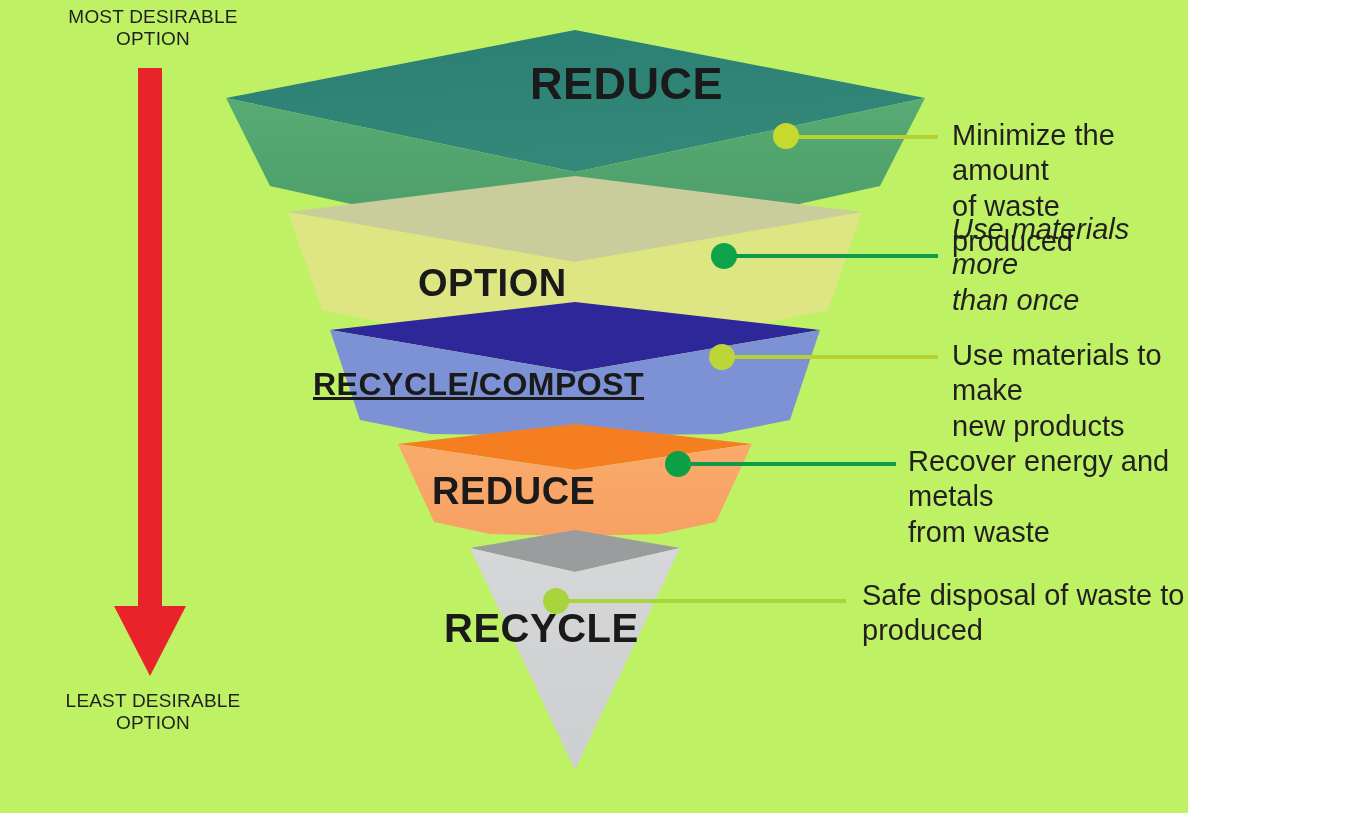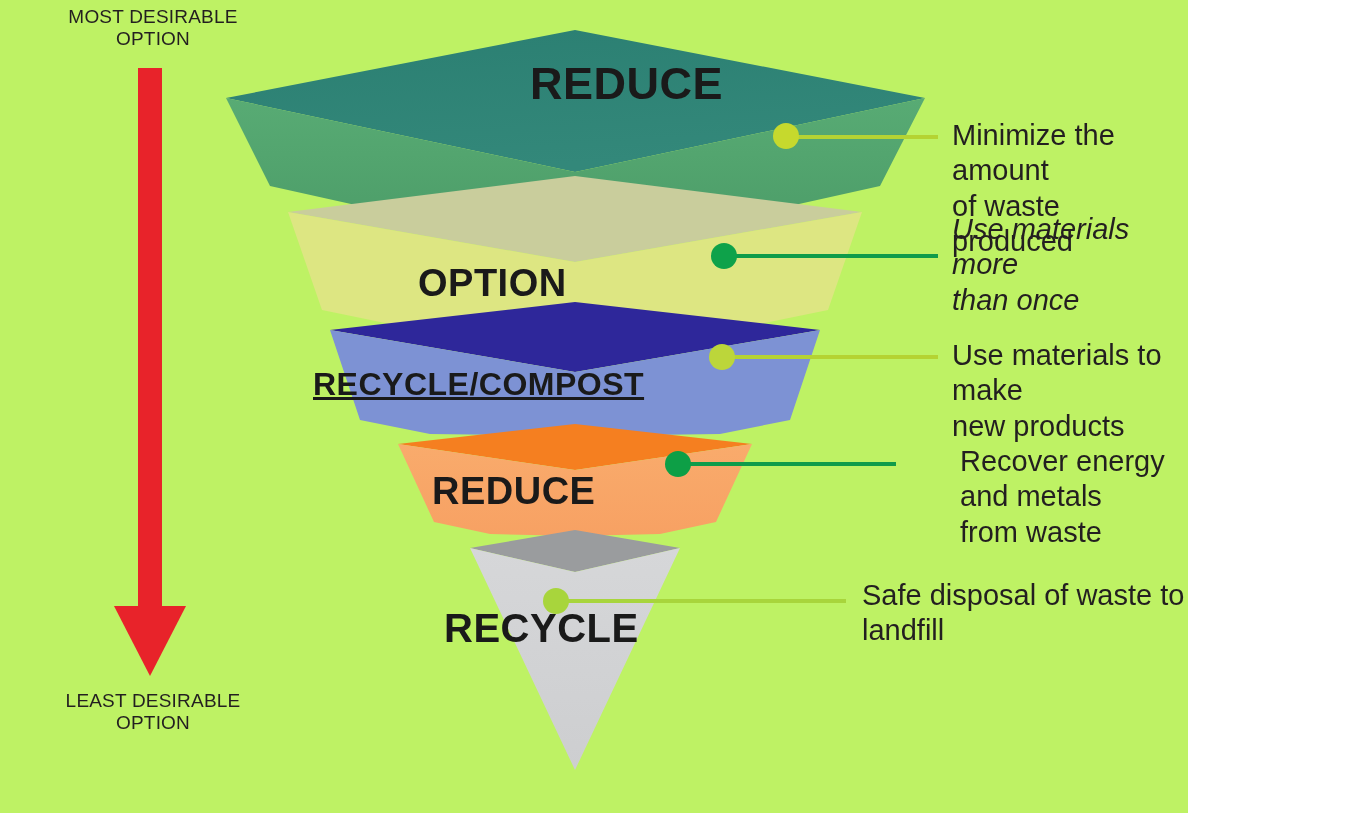--- a/index.html
+++ b/index.html
@@ -148,17 +148,17 @@
   <div class="tier-label" style="left:313px; top:366px; font-size:32px;text-decoration:underline;">RECYCLE/COMPOST</div>
   <div class="tier-label" style="left:432px; top:470px; font-size:38px;">REDUCE</div>
   <div class="tier-label" style="left:444px; top:606px; font-size:40px;">RECYCLE</div>
 
   <div class="annotation" style="left:952px; top:118px;">Minimize the amount
 of waste produced</div>
   <div class="annotation" style="left:952px; top:212px;font-style:italic;">Use materials more
 than once</div>
   <div class="annotation" style="left:952px; top:338px;">Use materials to make
 new products</div>
-  <div class="annotation" style="left:960px; top:444px;">Recover energy and metals
+  <div class="annotation" style="left:908px; top:444px;">Recover energy and metals
 from waste</div>
-  <div class="annotation" style="left:862px; top:578px;">Safe disposal of waste to landfill</div>
+  <div class="annotation" style="left:862px; top:578px;">Safe disposal of waste to produced</div>
 
 </div>
 
 </body></html>

